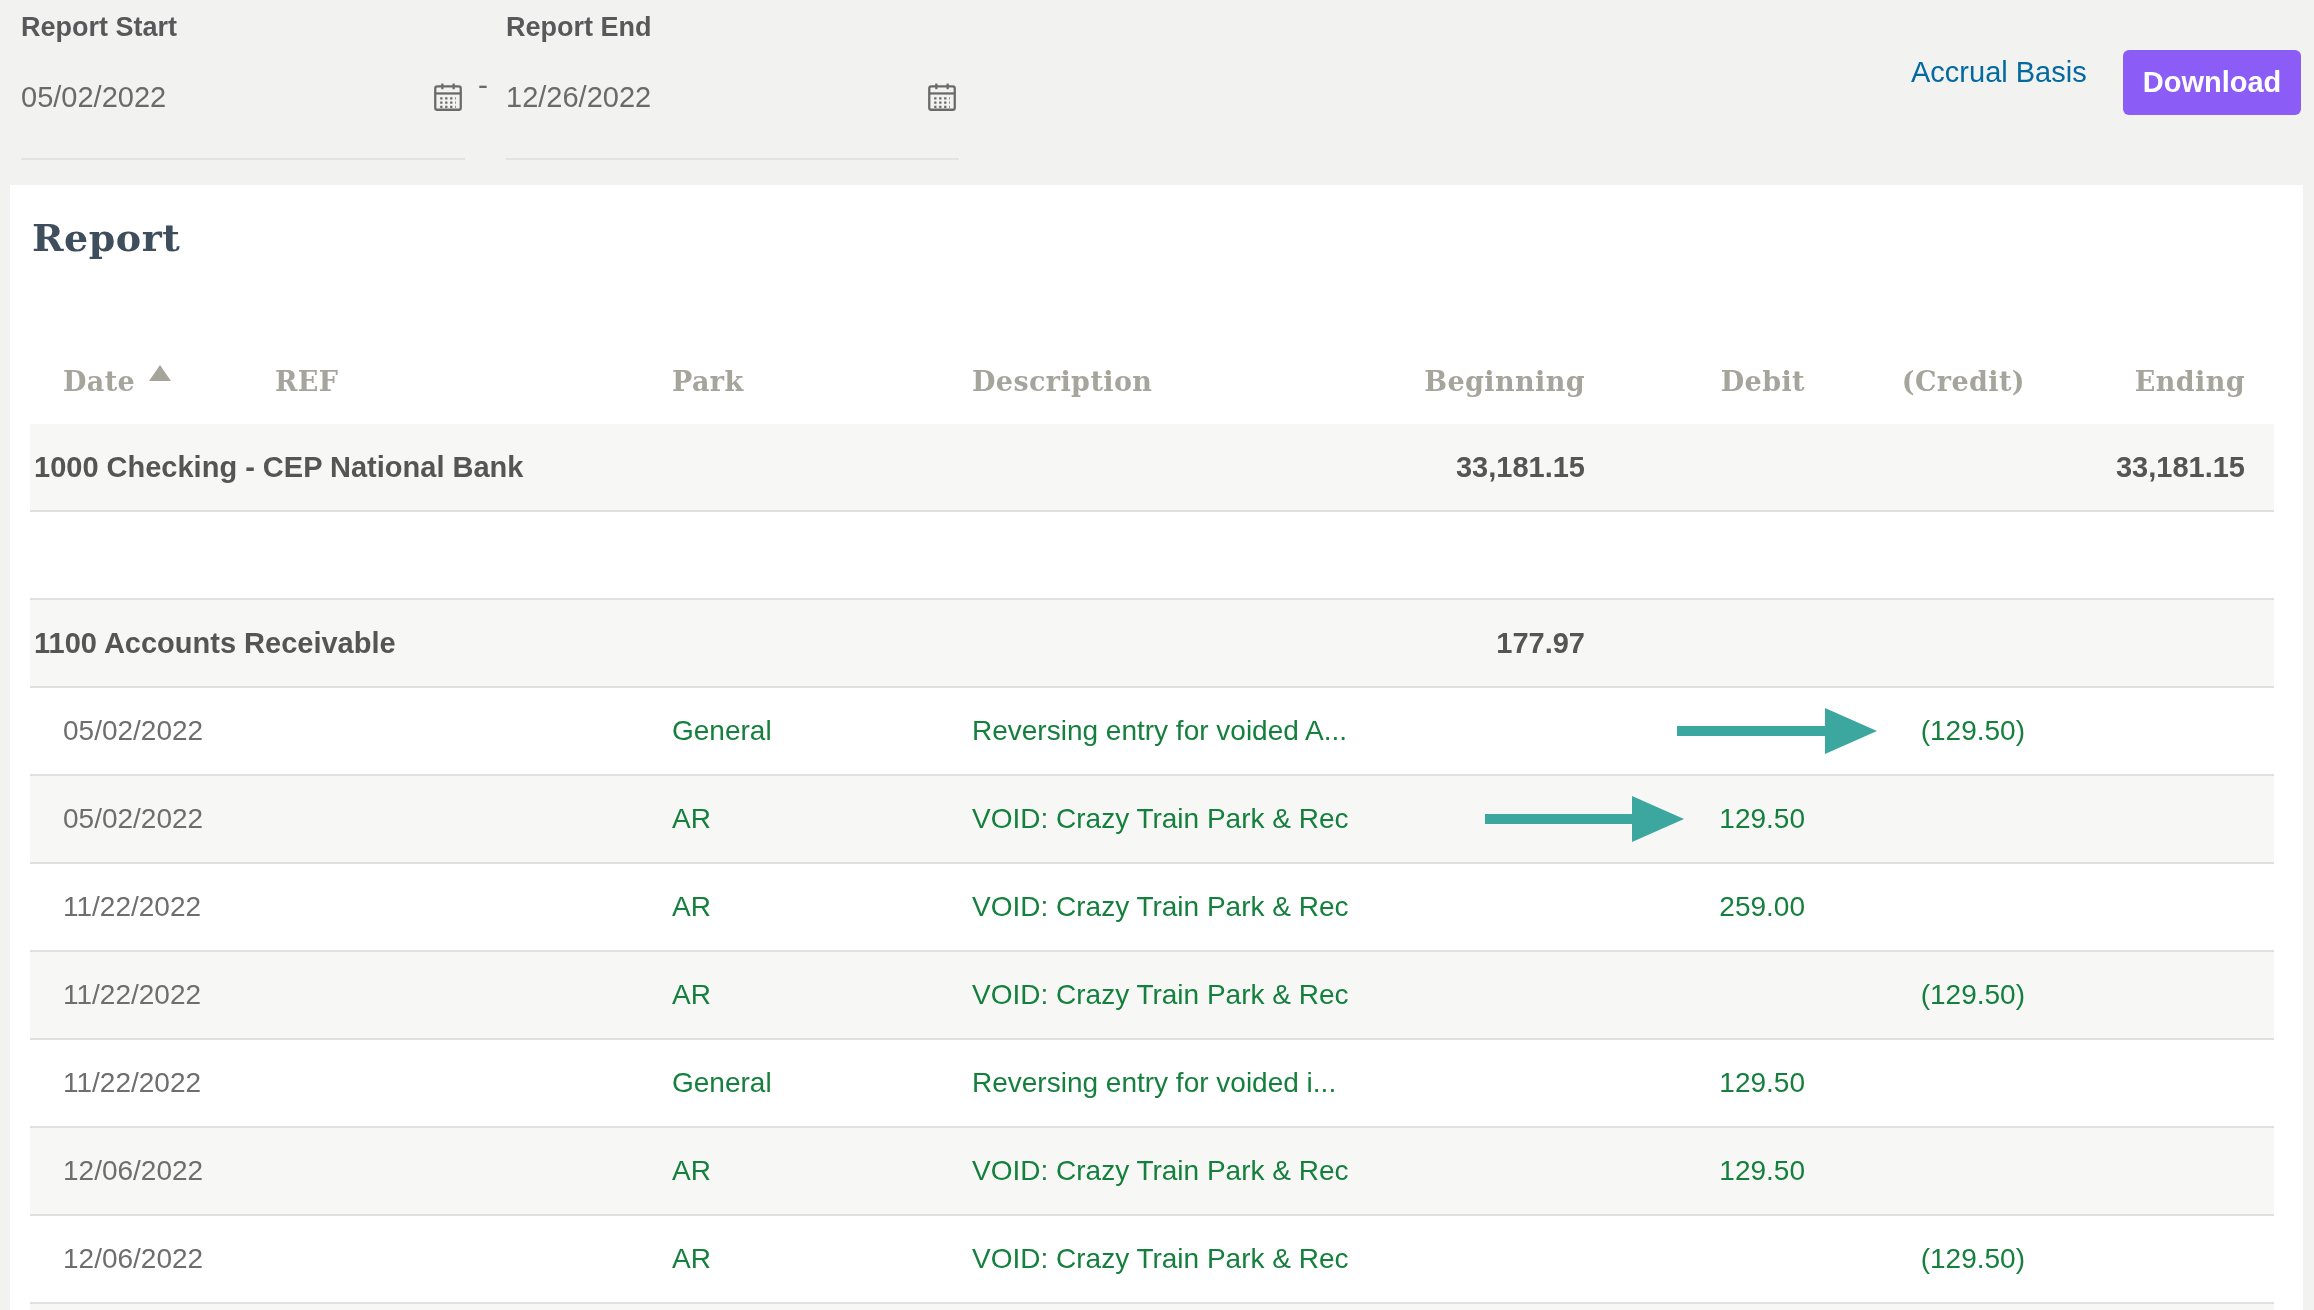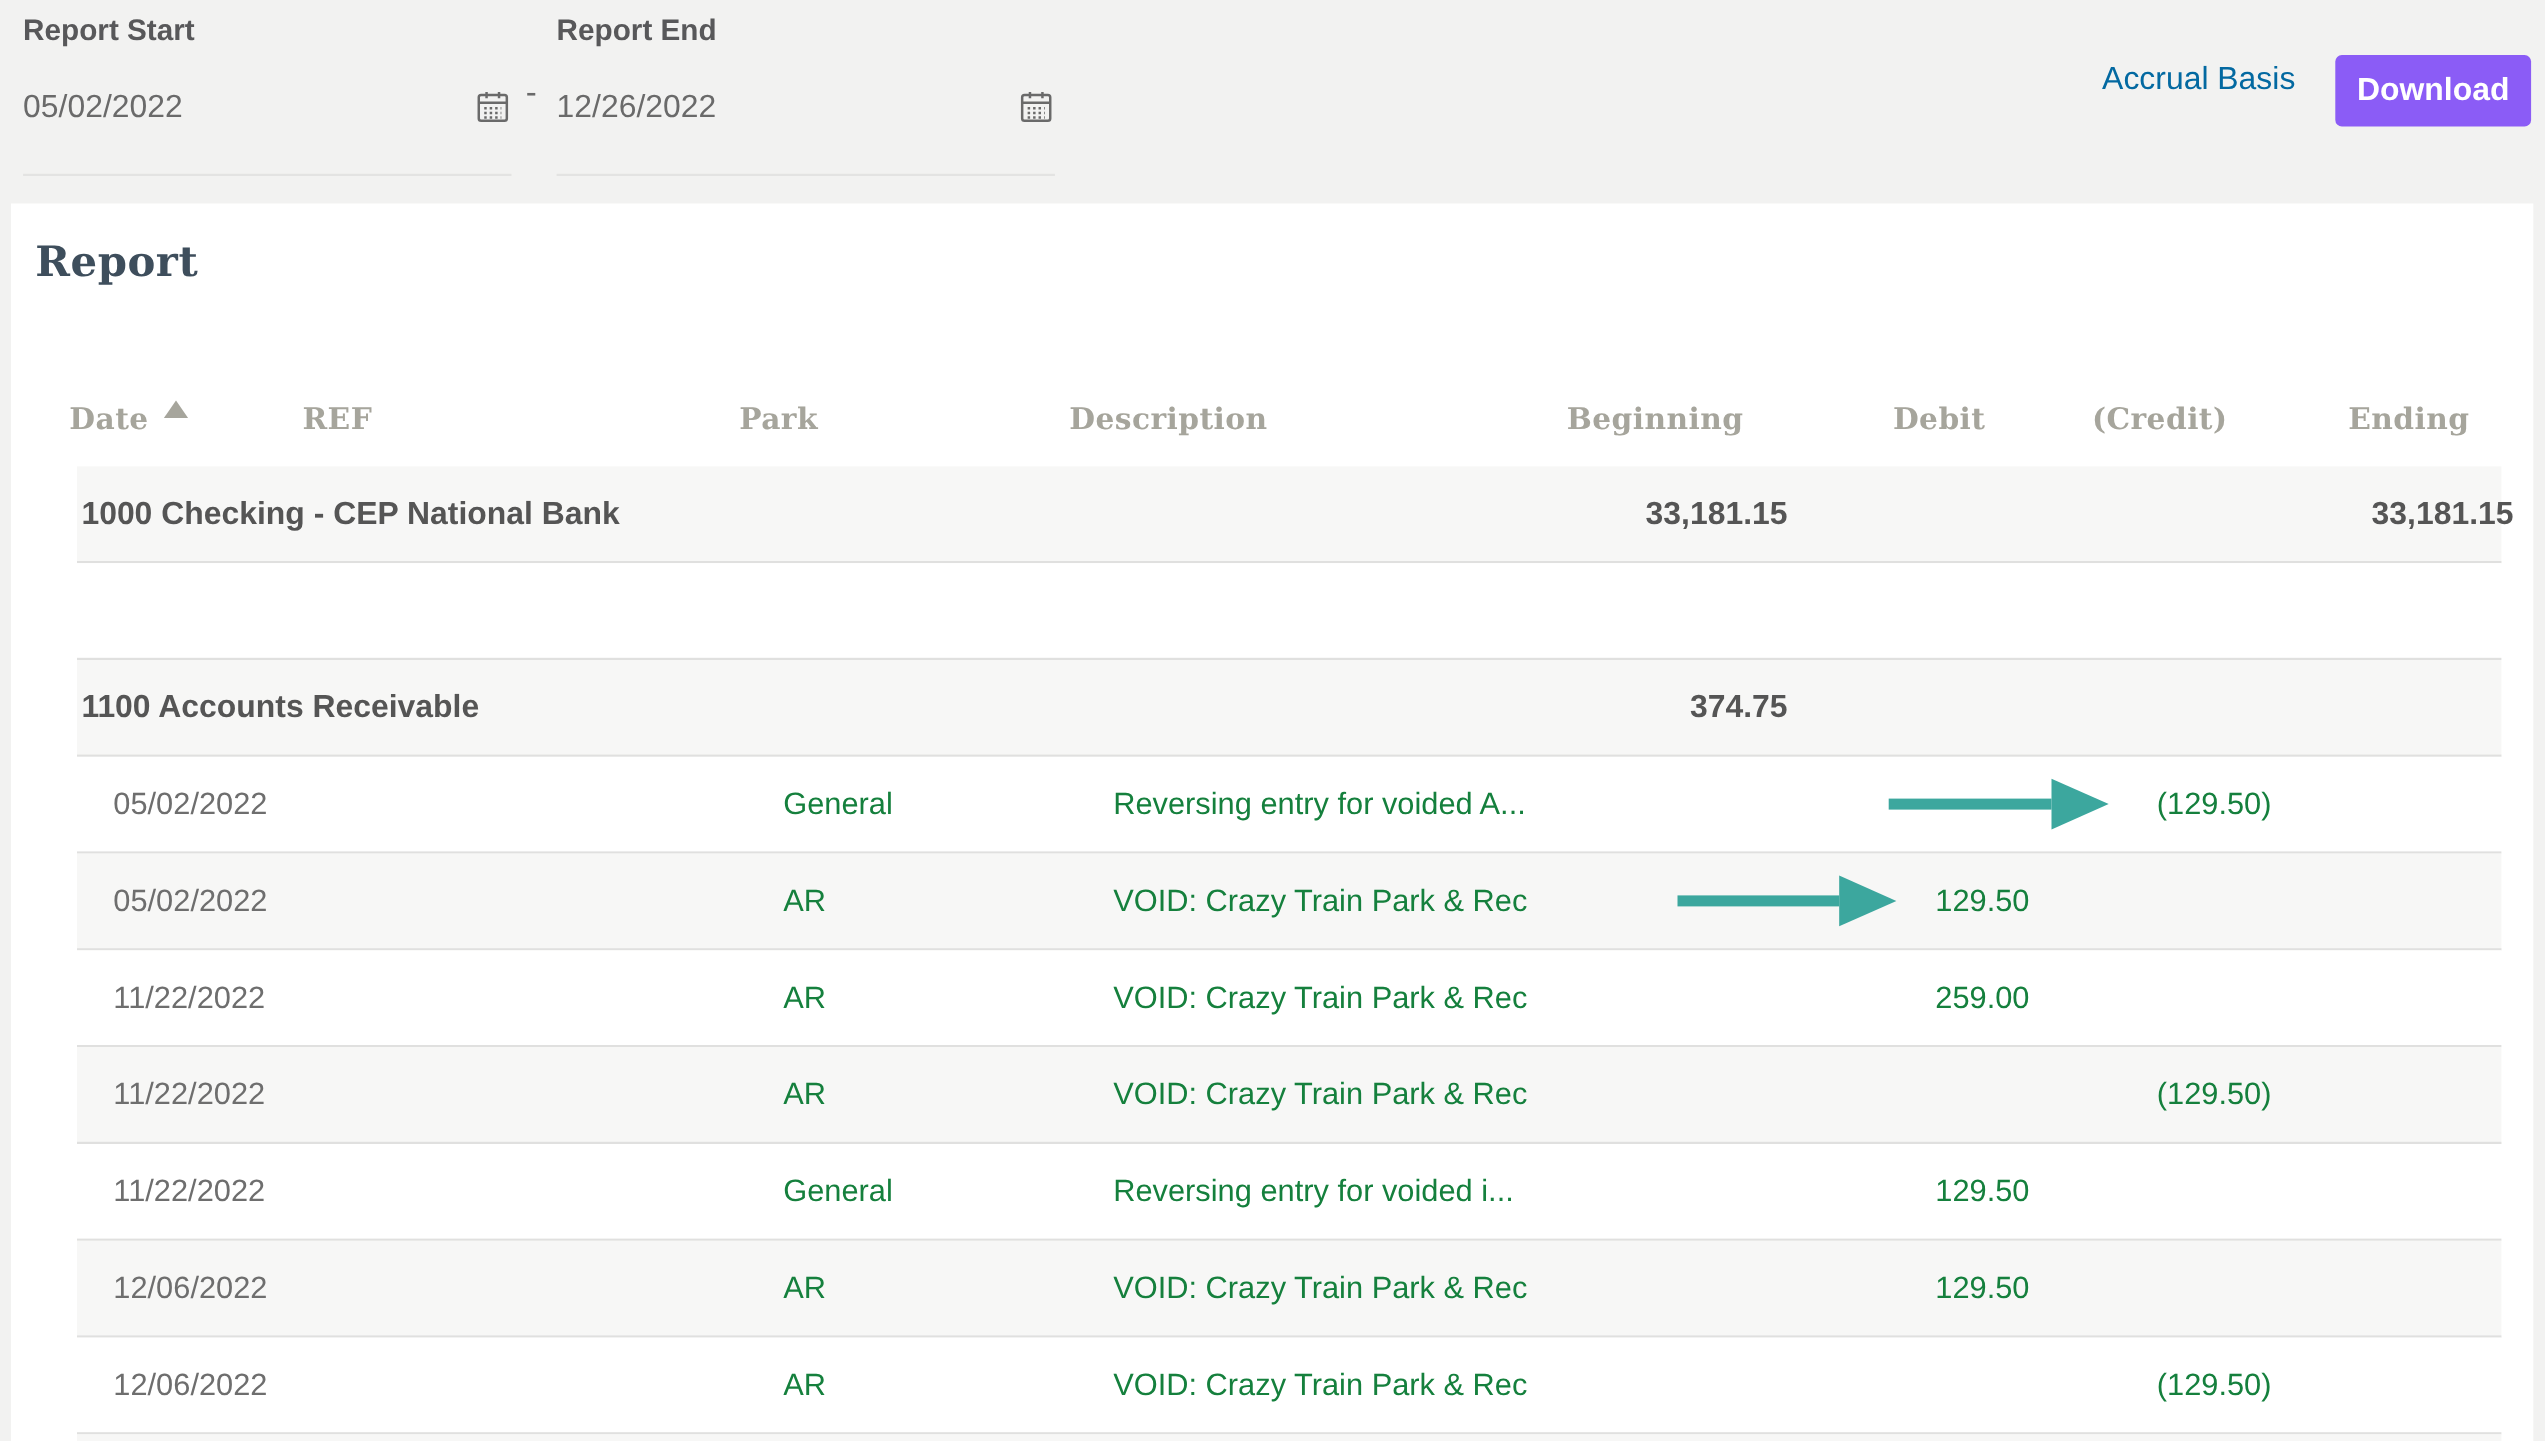--- a/index.html
+++ b/index.html
@@ -62,21 +62,21 @@
   .h-date { padding-left:33px; }
   .num { text-align:right; }
   .pad-r { padding-right:29px; }
   .sort-tri {
     display:inline-block; width:0; height:0;
     border-left:11px solid transparent; border-right:11px solid transparent;
     border-bottom:16px solid #a6a59c;
     margin-left:14px; transform:translateY(-10px);
   }
 
-  .row { height:88px; border-bottom:2px solid #e0e0df; position:relative; background:#ffffff;margin-left:40px; }
+  .row { height:88px; border-bottom:2px solid #e0e0df; position:relative; background:#ffffff; }
   .row.gray { background:#f7f7f6; }
   .row.partial { height:8px; border-bottom:none; }
 
   .acct-name {
     grid-column:1 / 5; padding-left:4px;
     font-size:29px; font-weight:700; color:#555555; white-space:nowrap;
   }
   .acct-num { font-size:29px; font-weight:700; color:#555555; }
   .t-date { padding-left:33px; font-size:28px; color:#6e6e6e; }
   .t-cell { font-size:28px; color:#15803d; white-space:nowrap; overflow:hidden; }
@@ -164,21 +164,21 @@
       <div class="acct-num num">33,181.15</div>
       <div class="acct-num num"></div>
       <div class="acct-num num"></div>
       <div class="acct-num num pad-r">33,181.15</div>
     </div>
 
     <div class="grid row"></div>
 
     <div class="grid row gray">
       <div class="acct-name">1100 Accounts Receivable</div>
-      <div class="acct-num num">374.75</div>
+      <div class="acct-num num">177.97</div>
       <div class="acct-num num"></div>
       <div class="acct-num num"></div>
       <div class="acct-num num pad-r"></div>
     </div>
 
     <div class="grid row">
       <div class="t-date">05/02/2022</div>
       <div class="t-cell"></div>
       <div class="t-cell">General</div>
       <div class="t-cell">Reversing entry for voided A...</div>

